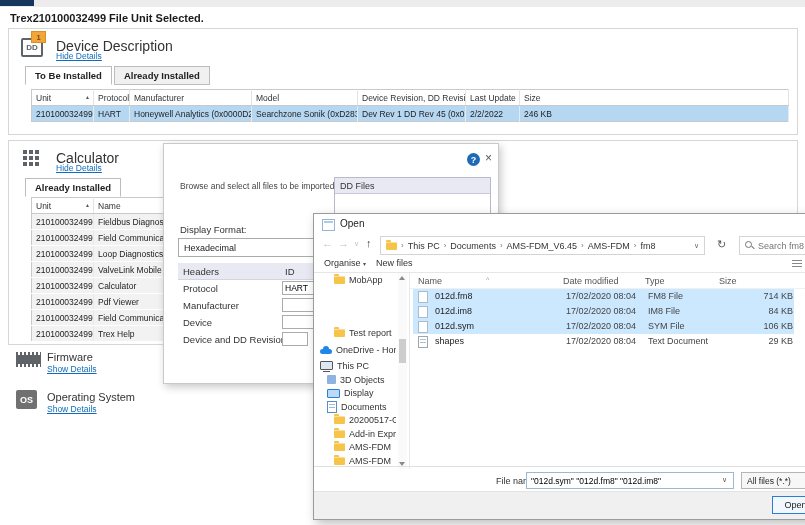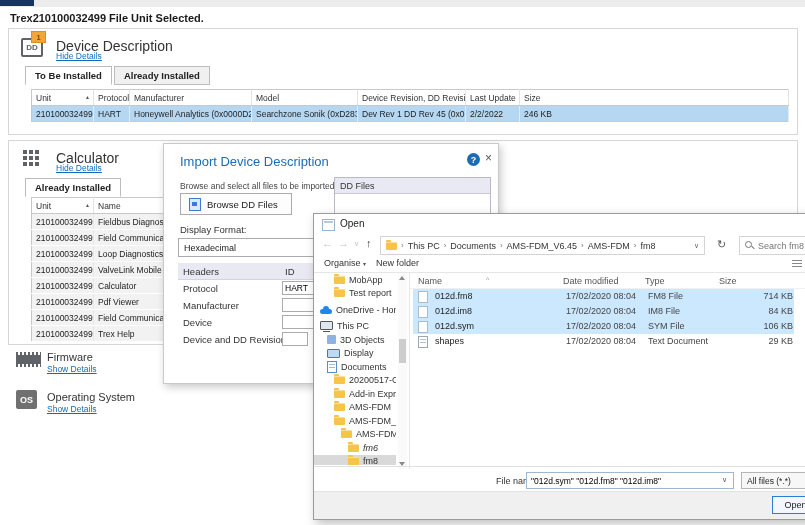--- a/index.html
+++ b/index.html
@@ -273,28 +273,23 @@
 
 <div class="icon-chip"></div>
 <div class="fw-title" style="left:47px;top:351px">Firmware</div>
 <div class="fw-link" style="left:47px;top:364px">Show Details</div>
 
 <div class="icon-os">OS</div>
 <div class="os-title" style="left:47px;top:391px">Operating System</div>
 <div class="os-link" style="left:47px;top:404px">Show Details</div>
 
 <div id="import-dlg">
-  <div class="imp-title">Import Device Description</div>
   <div class="imp-help">?</div>
   <div class="imp-close">×</div>
   <div class="imp-instr">Browse and select all files to be imported</div>
-  <div class="browse-btn">
-    <span class="browse-icon"></span>
-    <span>Browse DD Files</span>
-  </div>
   <div class="ddfiles">
     <div class="ddfiles-head">DD Files</div>
   </div>
   <div class="fmt-label">Display Format:</div>
   <div class="fmt-select">
     <span>Hexadecimal</span>
     <span class="dd-arrow">▾</span>
   </div>
   <div class="hdr-table">
     <div class="hdr-head">
@@ -361,30 +356,30 @@
     <div class="searchbox">
       <span class="magnifier"></span>
       <span>Search fm8</span>
     </div>
   </div>
   <div class="o-toolbar">
     <span class="tb-item" style="left:10px">
       <span>Organise</span>
       <span class="tb-arrow">▾</span>
     </span>
-    <span class="tb-item" style="left:62px">New folder</span>
+    <span class="tb-item" style="left:62px">New files</span>
     <span class="list-ico"></span>
   </div>
   <div class="o-body">
     <div class="sidebar" id="sidebar">
         <div class="sb-item" style="padding-left: 20px;">
           <span class="ic ic-folder"></span>
           <span class="sb-label">MobApp</span>
         </div>
-        <div class="sb-item" style="padding-left: 20px;">
+        <div class="sb-item" style="padding-left: 20px; margin-top: 40px;">
           <span class="ic ic-folder"></span>
           <span class="sb-label">Test report</span>
         </div>
         <div class="sb-item" style="padding-left: 6px; margin-top: 3px;">
           <span class="ic ic-cloud"></span>
           <span class="sb-label">OneDrive - Honey</span>
         </div>
         <div class="sb-item" style="padding-left: 6px; margin-top: 3px;">
           <span class="ic ic-pc"></span>
           <span class="sb-label">This PC</span>

